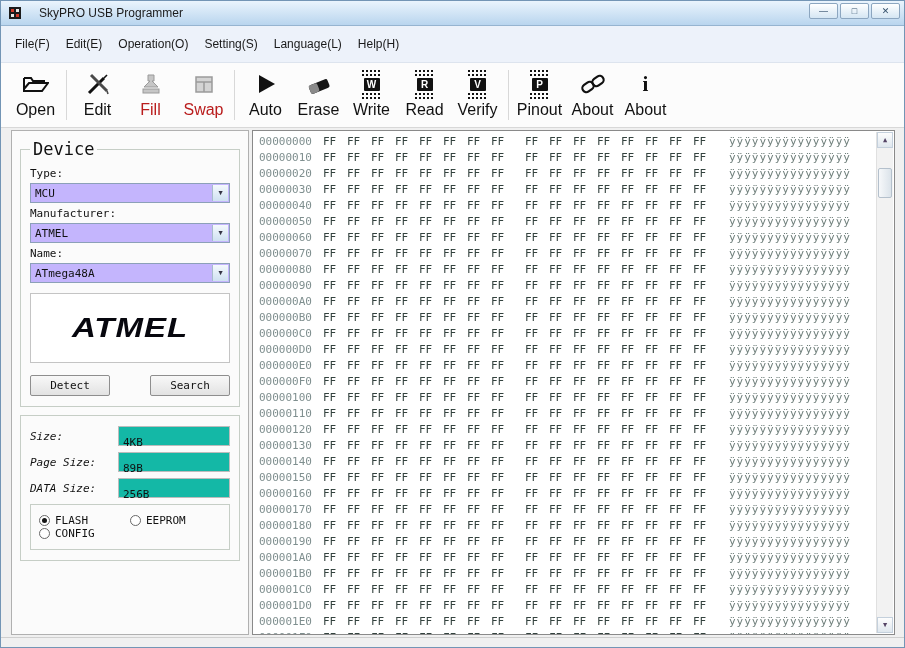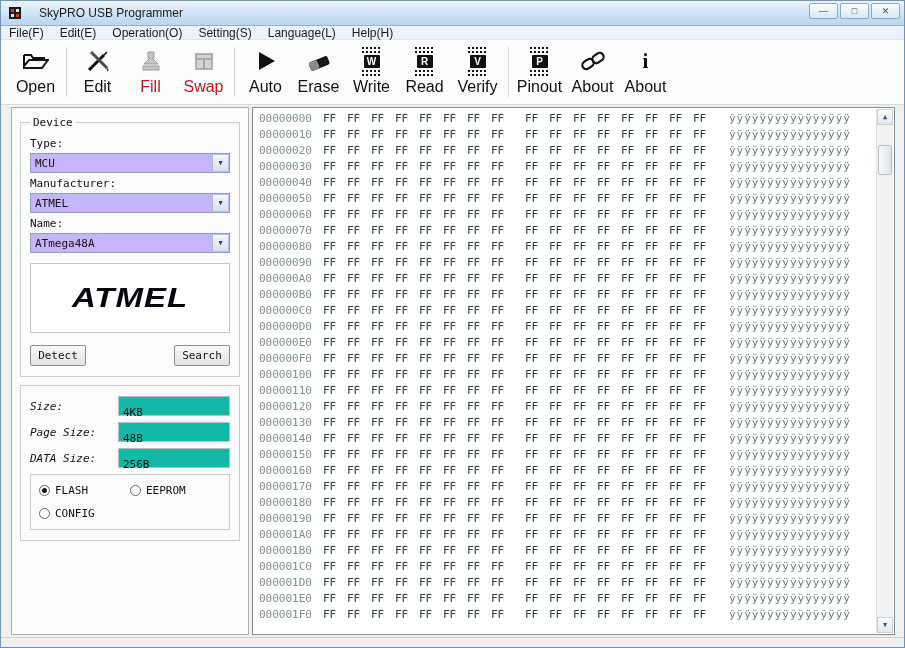--- a/index.html
+++ b/index.html
@@ -7,21 +7,21 @@
   .window { width:905px; height:648px; border:1px solid #7395b5; background:#f0f0f0; display:flex; flex-direction:column; overflow:hidden; }
 
   
   .titlebar { height:25px; flex:none; background:linear-gradient(#eaf4fd,#b9d5ee); display:flex; align-items:center; padding:0 4px; border-bottom:1px solid #96b4d0; }
   .app-icon { width:16px; height:16px; margin:0 4px 0 2px; flex:none; }
   .title-text { font-size:12px; color:#1b1b1b; flex:1;margin-left:12px; }
   .win-controls { display:flex; gap:2px; align-items:flex-start; height:100%; padding-top:2px; }
   .win-btn { width:29px; height:16px; border:1px solid #8ca6c0; border-radius:2px; background:linear-gradient(#ffffff,#d5e6f3); display:flex; align-items:center; justify-content:center; font-size:9px; color:#33506b; cursor:default; }
 
   
-  .menubar { height:14px; flex:none; background:#edf2fa; display:flex; align-items:center; padding-left:0; border-bottom:1px solid #dde4ee; }
+  .menubar { height:37px; flex:none; background:#edf2fa; display:flex; align-items:center; padding-left:6px; border-bottom:1px solid #dde4ee; }
   .menu-item { font-size:12px; color:#1a1a1a; padding:2px 8px; }
 
   
   .toolbar { height:65px; flex:none; background:#fcfcfc; border-bottom:1px solid #d8d8d8; display:flex; align-items:center; padding-left:8px; }
   .tool-btn { width:53px; height:60px; display:flex; flex-direction:column; align-items:center; justify-content:center; gap:4px; }
   .tool-icon { height:26px; display:flex; align-items:center; justify-content:center; }
   .tool-label { font-size:16px; color:#111; }
   .tool-btn.disabled .tool-label { color:#b91c1c; }
   .tb-sep { width:1px; height:50px; background:#d8d8d8; margin:0 4px; flex:none; }
 
@@ -29,34 +29,34 @@
   .pins { height:2px; width:20px; margin:1px auto; background:repeating-linear-gradient(90deg,#111 0 2px,transparent 2px 4px); }
   .chip-body { width:16px; height:13px; margin:1px auto; background:#111; color:#fff; font-size:10px; font-weight:bold; display:flex; align-items:center; justify-content:center; border-radius:1px; }
   .about-i { font-family:"Liberation Serif",serif; font-weight:bold; font-size:21px; color:#111; line-height:1; }
 
   
   .main { flex:1; display:flex; padding:2px 9px 2px 10px; gap:3px; overflow:hidden; }
 
   
   .left-panel { width:238px; flex:none; background:#fbfbfb; border:1px solid #b0b0b0; padding:4px 6px; overflow:hidden; font-family:"DejaVu Sans Mono",monospace; }
   fieldset.group { border:1px solid #c6cec6; margin:4px 2px 8px 2px; padding:4px 9px 10px 9px; }
-  fieldset.group legend { font-size:11px; color:#111; padding:0 3px; font-family:"DejaVu Sans Mono",monospace; }
+  fieldset.group legend { font-size:17px; color:#111; padding:0 3px; font-family:"DejaVu Sans Mono",monospace; }
   .field-label { font-size:11px; color:#111; margin:4px 0 3px 0; }
   .combo { position:relative; height:20px; border:1px solid #8ca0b8; background:#c4b5fd; display:flex; align-items:center; padding-left:4px; }
   .combo-value { font-size:11px; color:#111; }
   .combo-arrow { position:absolute; right:1px; top:1px; bottom:1px; width:16px; background:linear-gradient(#f4f9fd,#cfe1f1); border-left:1px solid #a8bccd; display:flex; align-items:center; justify-content:center; font-size:7px; color:#334; }
   .logo-box { height:70px; margin-top:10px; border:1px solid #c4c4c4; background:#fff; display:flex; align-items:center; justify-content:center; }
   .atmel-logo { font-family:"Liberation Sans",sans-serif; font-weight:bold; font-style:italic; font-size:33px; color:#07070e; letter-spacing:1px; transform:scaleY(0.82); }
   .btn-row { display:flex; justify-content:space-between; margin-top:12px; }
-  .panel-btn { width:56px; height:21px; font-family:"DejaVu Sans Mono",monospace; font-size:11px; color:#111; background:linear-gradient(#f8f8f8,#e2e2e2); border:1px solid #8e8e8e; border-radius:2px; }
+  .panel-btn { width:80px; height:21px; font-family:"DejaVu Sans Mono",monospace; font-size:11px; color:#111; background:linear-gradient(#f8f8f8,#e2e2e2); border:1px solid #8e8e8e; border-radius:2px; }
 
   .info-row { display:flex; align-items:center; justify-content:space-between; margin:6px 0; }
   .info-label { font-size:11px; color:#111;font-style:italic; }
   .info-value { width:112px; height:17px; border:1px solid #bcbcbc; background:#14b8a6; font-size:11px; color:#111; padding:9px 4px; }
-  .radio-box { border:1px solid #c6cec6; margin-top:0; padding:9px 8px; display:grid; grid-template-columns:1fr 1fr; row-gap:10px; }
+  .radio-box { border:1px solid #c6cec6; margin-top:0; padding:9px 8px; display:grid; grid-template-columns:1fr 1fr; }
   .radio { display:flex; align-items:center; gap:5px; font-size:11px; color:#111; }
   .radio-circle { width:11px; height:11px; border:1px solid #686868; border-radius:50%; background:#fff; position:relative; flex:none; }
   .radio-circle.checked::after { content:""; position:absolute; left:2px; top:2px; width:5px; height:5px; border-radius:50%; background:#151515; }
 
   
   .hexview { flex:1; position:relative; border:1px solid #8a8a8a; background:#fff; overflow:hidden; padding:3px 20px 12px 6px; font-family:"DejaVu Sans Mono",monospace; font-size:11px; }
   .hex-row { height:16px; line-height:16px; white-space:nowrap; }
   .addr { display:inline-block; width:64px; color:#7f8f8f; }
   .byte { display:inline-block; width:24px; color:#33423e; }
   .grp { display:inline-block; }
@@ -283,21 +283,21 @@
         </div>
       </fieldset>
 
       <fieldset class="group">
         <div class="info-row">
           <span class="info-label">Size:</span>
           <span class="info-value">4KB</span>
         </div>
         <div class="info-row">
           <span class="info-label">Page Size:</span>
-          <span class="info-value">48B</span>
+          <span class="info-value">89B</span>
         </div>
         <div class="info-row">
           <span class="info-label">DATA Size:</span>
           <span class="info-value">256B</span>
         </div>
 
         <div class="radio-box">
           <span class="radio">
             <span class="radio-circle checked"></span>
             <span>FLASH</span>

